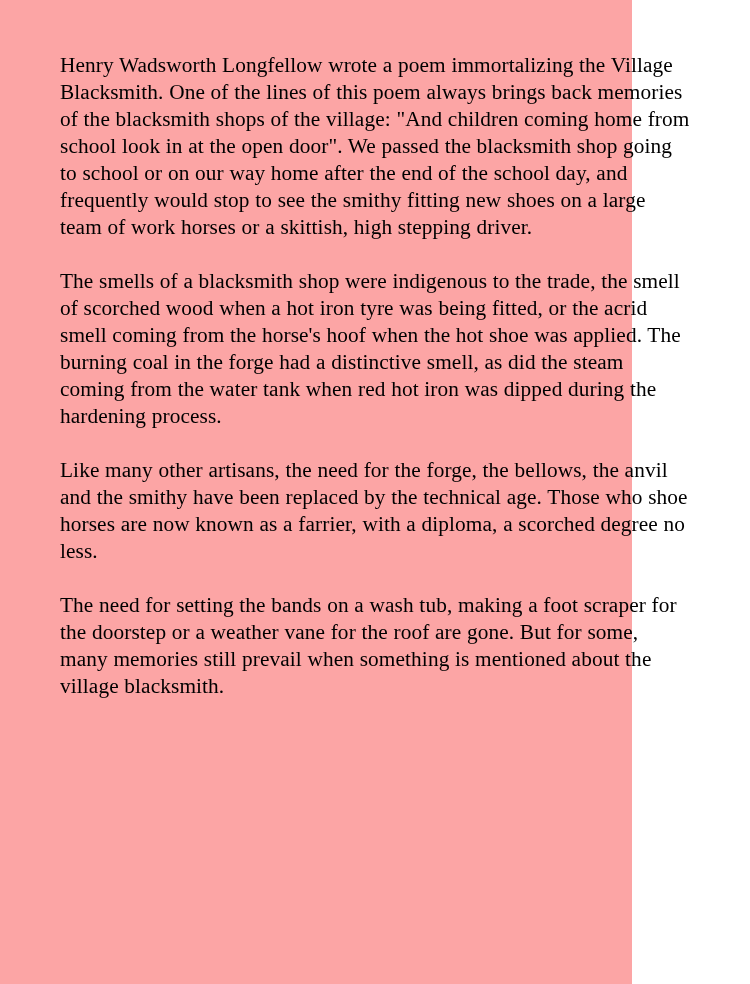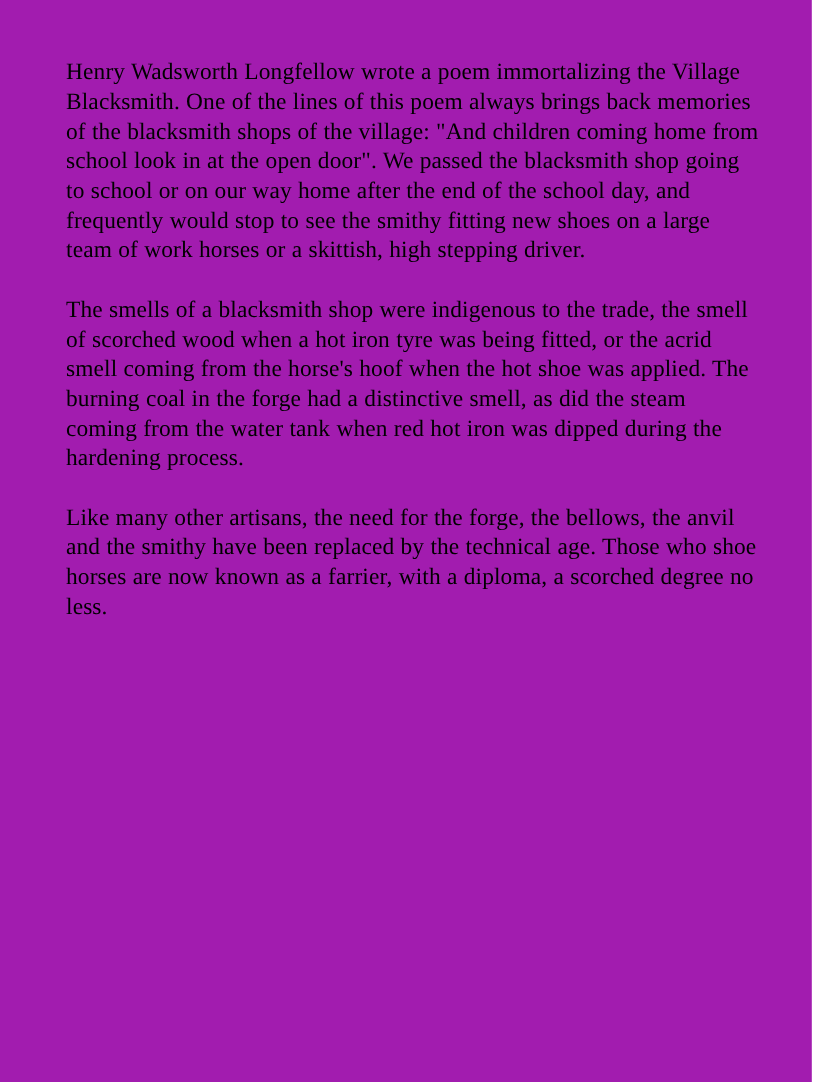--- a/index.html
+++ b/index.html
@@ -11,23 +11,23 @@
   body {
     width: 750px;
     height: 984px;
     overflow: hidden;
     font-family: "Liberation Serif", "DejaVu Serif", serif;
     color: #000000;
     -webkit-font-smoothing: antialiased;
   }
   .page {
     position: relative;
-    width: 738px;
+    width: 632px;
     height: 984px;
-    background: #a21caf;
+    background: #fca5a5;
     box-sizing: border-box;
   }
   .text-column {
     position: absolute;
     left: 60px;
     top: 52px;
     width: 630px;
   }
   .paragraph {
     font-size: 21.3px;
@@ -45,14 +45,15 @@
   }
 </style>
 </head>
 <body>
 
 <div class="page">
   <div class="text-column">
     <p class="paragraph">Henry Wadsworth Longfellow wrote a poem immortalizing the Village Blacksmith. One of the lines of this poem always brings back memories of the blacksmith shops of the village: "And children coming home from school look in at the open door". We passed the blacksmith shop going to school or on our way home after the end of the school day, and frequently would stop to see the smithy fitting new shoes on a large team of work horses or a skittish, high stepping driver.</p>
     <p class="paragraph">The smells of a blacksmith shop were indigenous to the trade, the smell of scorched wood when a hot iron tyre was being fitted, or the acrid smell coming from the horse's hoof when the hot shoe was applied. The burning coal in the forge had a distinctive smell, as did the steam coming from the water tank when red hot iron was dipped during the hardening process.</p>
     <p class="paragraph">Like many other artisans, the need for the forge, the bellows, the anvil and the smithy have been replaced by the technical age. Those who shoe horses are now known as a farrier, with a diploma, a scorched degree no less.</p>
+    <p class="paragraph">The need for setting the bands on a wash tub, making a foot scraper for the doorstep or a weather vane for the roof are gone. But for some, many memories still prevail when something is mentioned about the village blacksmith.</p>
   </div>
 </div>
 
 </body></html>

